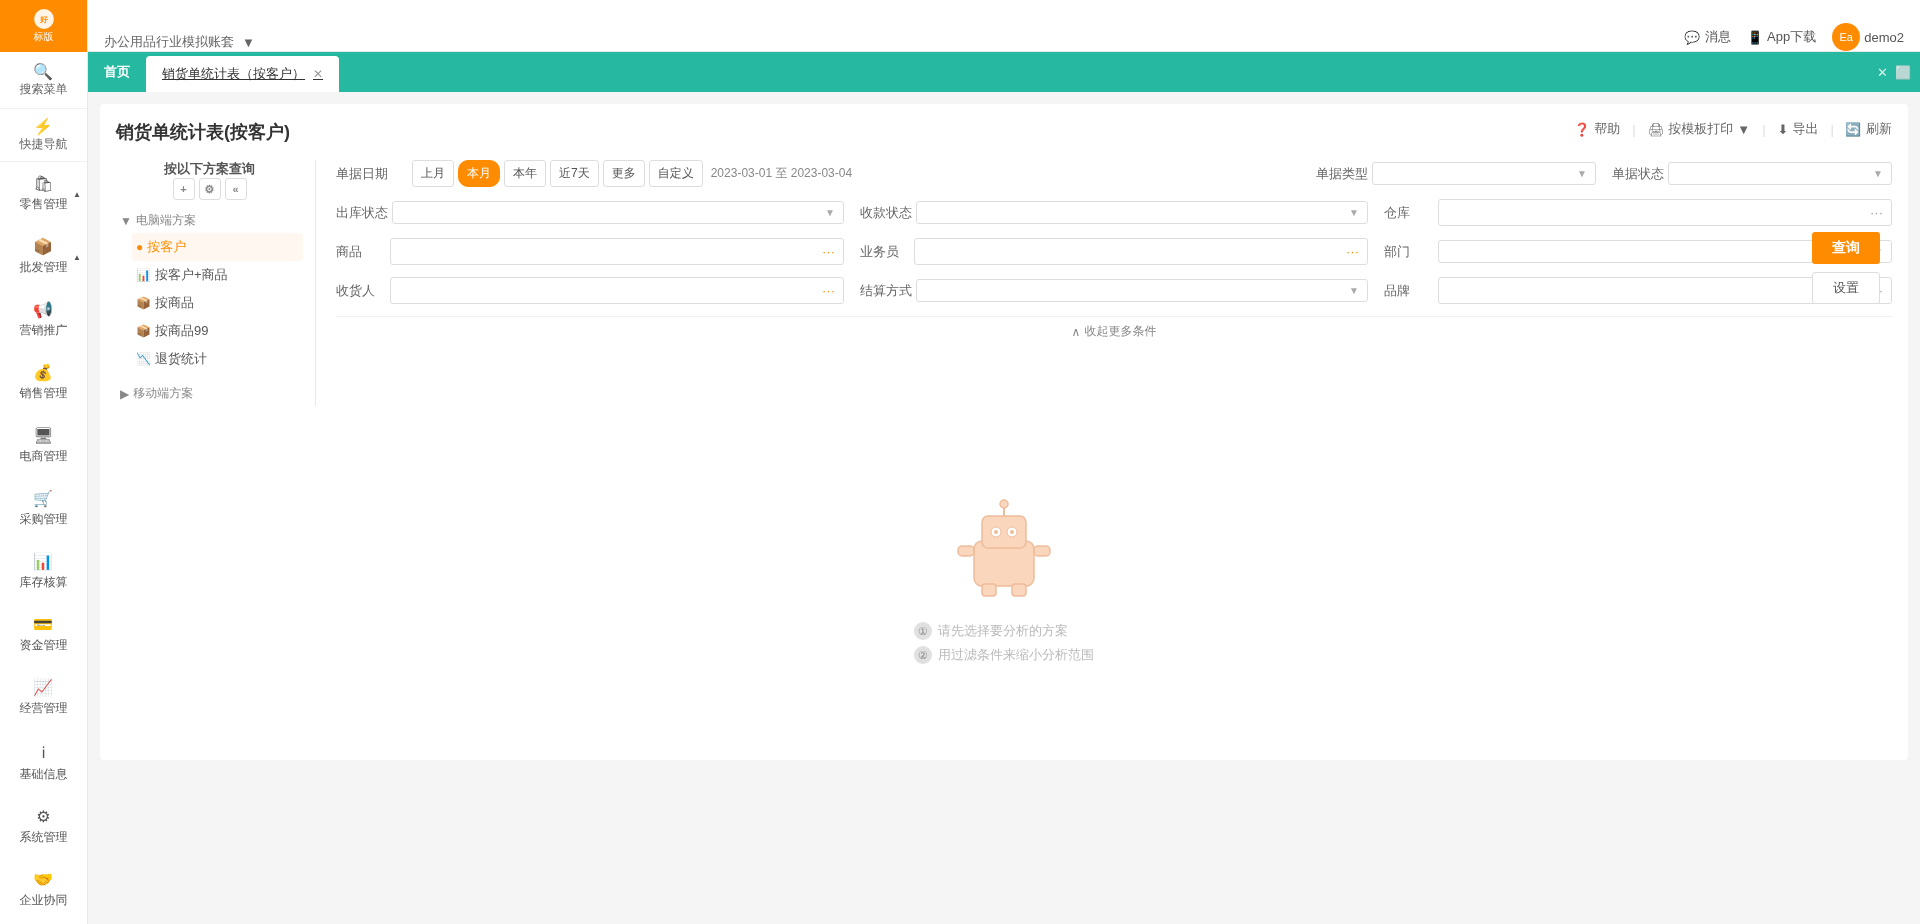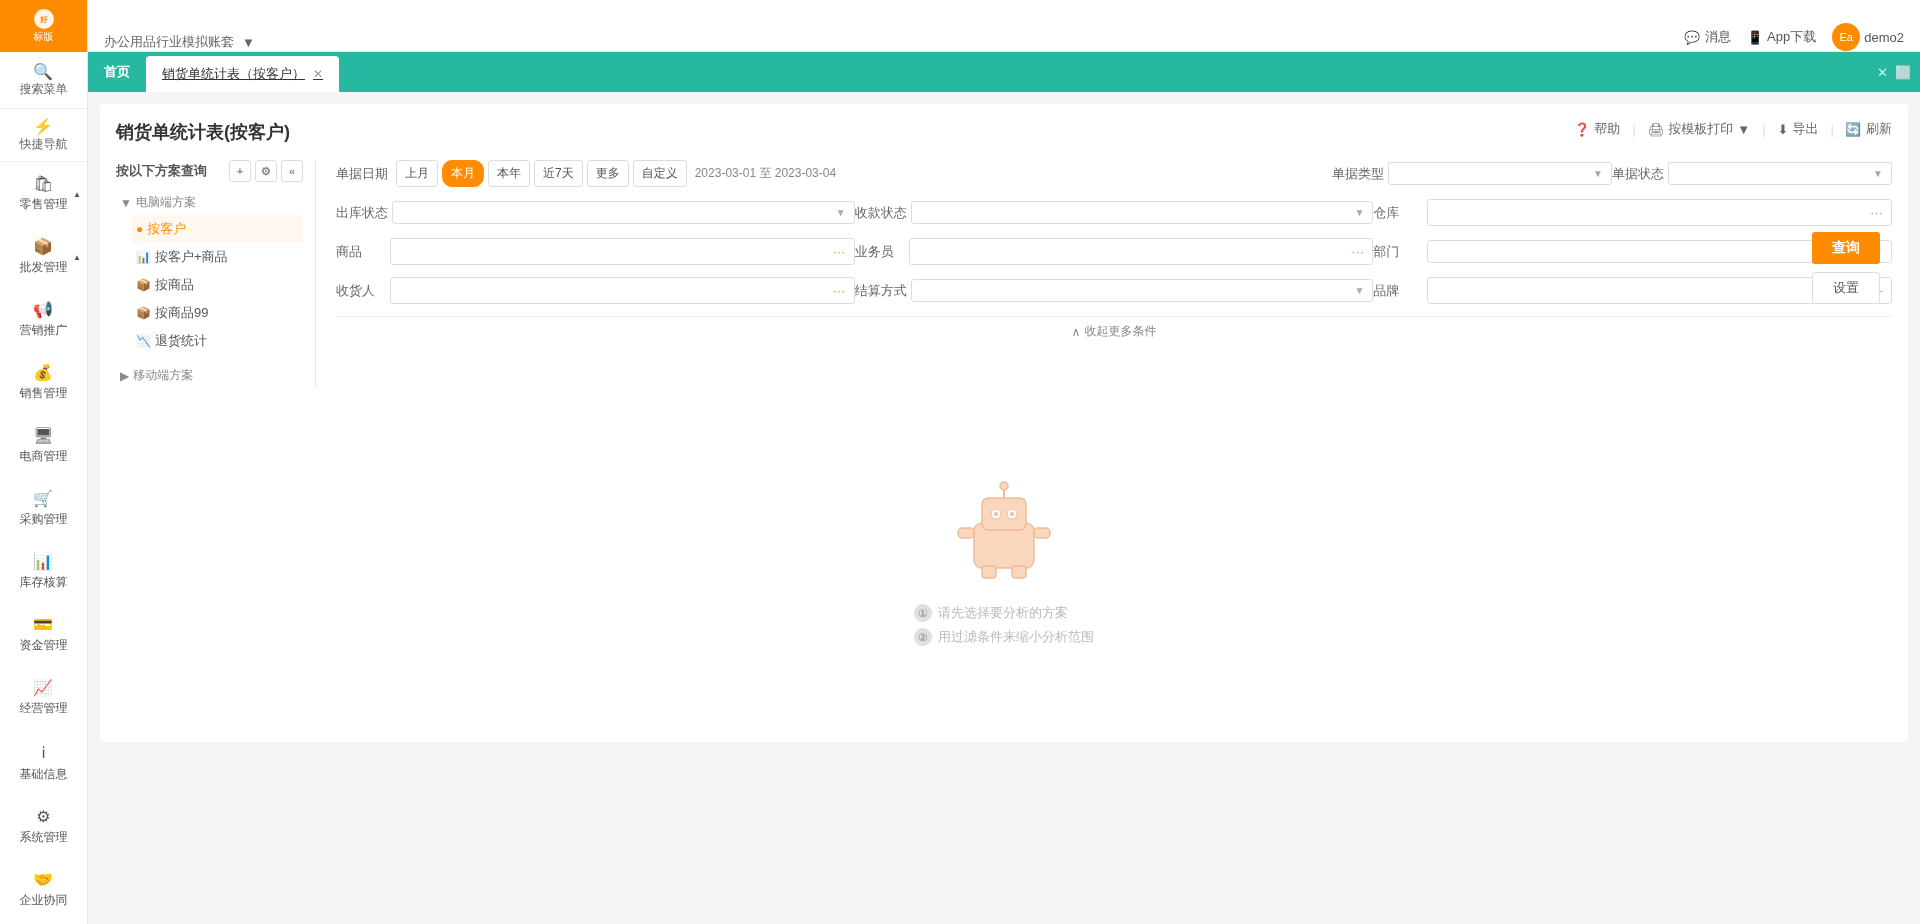--- a/index.html
+++ b/index.html
@@ -45,33 +45,33 @@
     .page-title { font-size: 18px; font-weight: bold; color: #333; }
     .page-actions { display: flex; align-items: center; gap: 12px; }
     .page-action-btn { display: flex; align-items: center; gap: 4px; color: #666; font-size: 13px; cursor: pointer; }
     .page-action-divider { color: #ddd; }
 
     
     .filter-section { display: flex; gap: 8px; background: #fff; }
     
     
     .left-panel { width: 200px; flex-shrink: 0; border-right: 1px solid #e8e8e8; padding-right: 12px; }
-    .left-panel-header { display: flex; align-items: center; justify-content: space-between; margin-bottom: 8px; font-size: 13px; color: #555; font-weight: bold; }
+    .left-panel-header { display: flex; align-items: center; justify-content: space-between; margin-bottom: 8px; font-size: 13px; color: #555; font-weight: bold; flex-direction: column; }
     .left-panel-actions { display: flex; gap: 4px; }
     .left-panel-action { width: 22px; height: 22px; display: flex; align-items: center; justify-content: center; cursor: pointer; color: #888; border: 1px solid #ddd; border-radius: 3px; font-size: 11px; }
     .tree-item { display: flex; align-items: center; gap: 4px; padding: 5px 4px; cursor: pointer; font-size: 13px; color: #555; border-radius: 3px; }
     .tree-item.active { color: #ff8c00; background: #fff7f0; }
     .tree-item .tree-icon { font-size: 12px; color: #aaa; }
     .tree-item.active .tree-icon { color: #ff8c00; }
     .tree-children { padding-left: 16px; }
     .tree-group-label { font-size: 12px; color: #888; padding: 4px 4px; cursor: pointer; display: flex; align-items: center; gap: 4px; }
 
     
     .right-filters { flex: 1; padding-left: 12px; }
-    .filter-row { display: flex; align-items: center; gap: 0; margin-bottom: 12px; }
+    .filter-row { display: flex; align-items: center; gap: 16px; margin-bottom: 12px; }
     .filter-label { color: #666; font-size: 13px; white-space: nowrap; min-width: 60px; }
     .filter-date-group { display: flex; align-items: center; gap: 4px; flex: 1; }
     .filter-date-btn { padding: 4px 8px; border: 1px solid #ddd; border-radius: 3px; cursor: pointer; font-size: 12px; color: #555; background: #fff; }
     .filter-date-btn.active { background: #ff8c00; color: #fff; border-color: #ff8c00; border-radius: 10px; }
     .filter-date-range { font-size: 12px; color: #888; margin-left: 4px; }
     .filter-select { flex: 1; border: 1px solid #ddd; border-radius: 3px; padding: 5px 8px; font-size: 13px; color: #555; background: #fff; display: flex; align-items: center; justify-content: space-between; cursor: pointer; min-width: 0; }
     .filter-select-arrow { color: #aaa; font-size: 10px; }
     .filter-col { display: flex; align-items: center; gap: 4px; flex: 1; min-width: 0; }
     .filter-col-label { color: #666; font-size: 13px; white-space: nowrap; min-width: 50px; }
 

